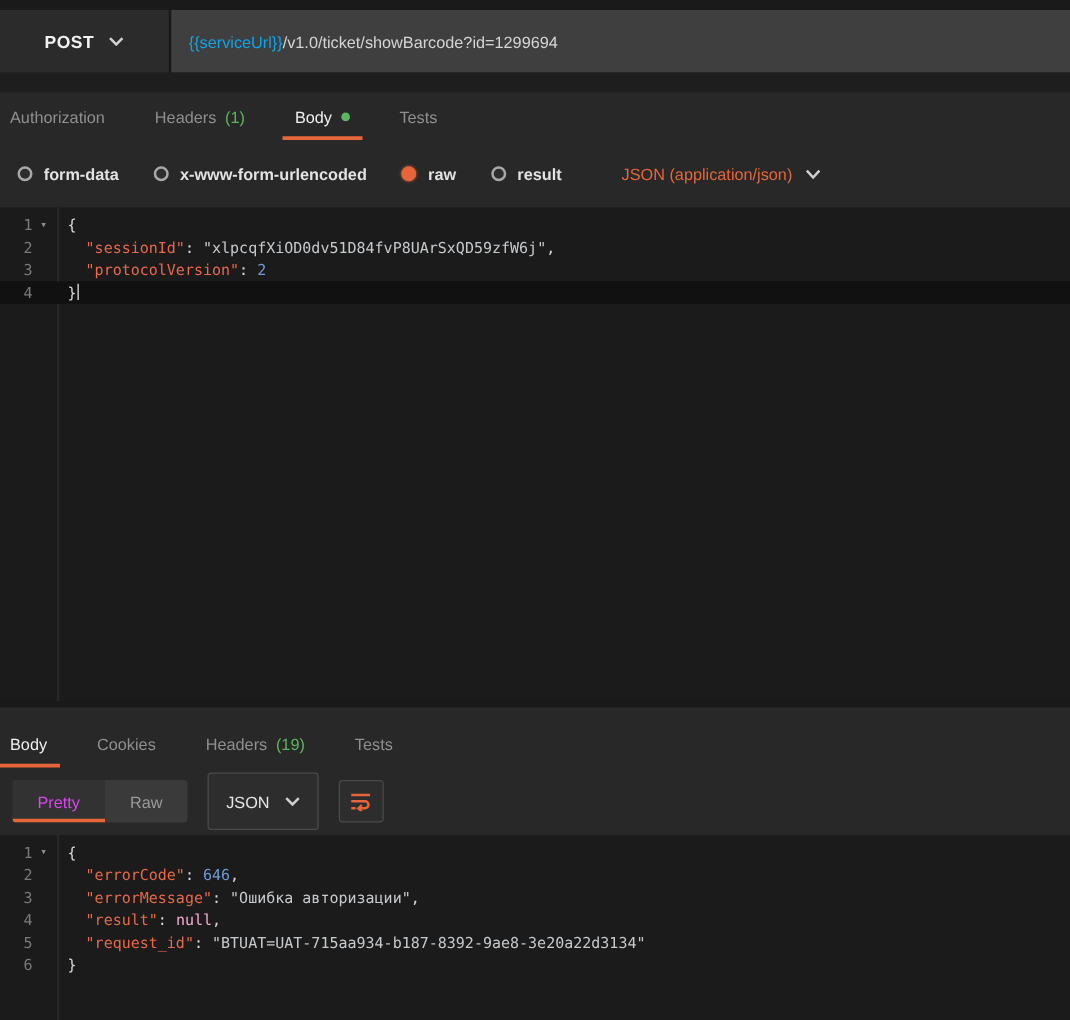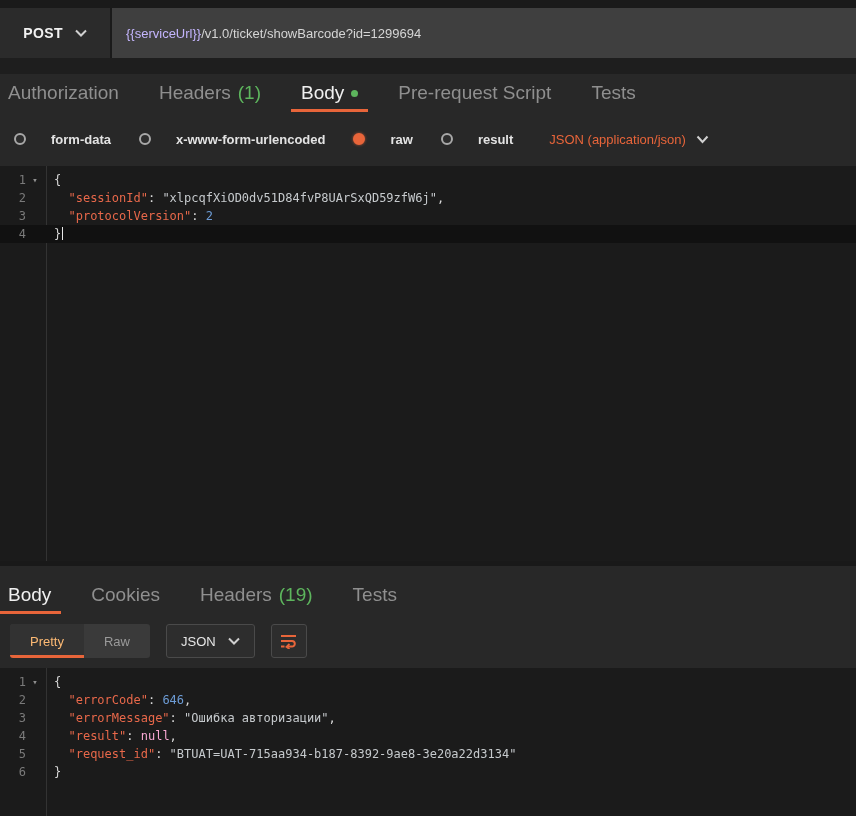--- a/index.html
+++ b/index.html
@@ -8,63 +8,63 @@
     background: #272727;
     font-family: "Liberation Sans", sans-serif;
     color: #d8d8d8;
   }
   .app { display: flex; flex-direction: column; width: 856px; height: 816px; }
 
   
   .top-strip { height: 8px; background: #1a1a1a; flex: 0 0 auto; }
   .urlbar { display: flex; height: 50px; background: #1a1a1a; flex: 0 0 auto; }
   .method-select {
-    width: 112px; background: #2b2b2b; display: flex; align-items: center;
+    width: 137px; background: #2b2b2b; display: flex; align-items: center;
     justify-content: center; gap: 12px; color: #f2f2f2; font-weight: 700;
     font-size: 14px; letter-spacing: .4px; border-right: 2px solid #1a1a1a;
     cursor: pointer;
   }
   .url-field {
     flex: 1; background: #3f3f3f; display: flex; align-items: center;
     padding: 0 14px; font-size: 13px; color: #d5d5d5; cursor: text; overflow: hidden;
     white-space: nowrap;
   }
-  .url-var { color: #c4b5fd; }
+  .url-var { color: #0ea5e9; }
   .header-gap { height: 16px; background: #1e1e1e; flex: 0 0 auto; }
 
   
   .tabs { display: flex; align-items: stretch; height: 38px; background: #282828; flex: 0 0 auto; }
   .tab {
     display: flex; align-items: center; gap: 7px; padding: 0 20px;
-    color: #8f8f8f; font-size: 19px; position: relative; cursor: pointer;
+    color: #8f8f8f; font-size: 13px; position: relative; cursor: pointer;
   }
   .tab:first-child { padding-left: 8px; }
   .tab.active { color: #f0f0f0; }
   .tab.active::after {
     content: ""; position: absolute; left: 10px; right: 10px; bottom: 0;
     height: 3px; background: #e8653a;
   }
   .tab:first-child.active::after { left: 0; }
   .count { color: #5db55d; }
   .green-dot { width: 7px; height: 7px; border-radius: 50%; background: #5db55d; }
 
   
   .body-row {
     display: flex; align-items: center; height: 54px; background: #282828;
     padding: 0 14px; gap: 28px; font-size: 13px; flex: 0 0 auto;
   }
-  .opt { display: flex; align-items: center; gap: 25px; color: #e3e3e3; font-weight: 600; cursor: pointer; }
+  .opt { display: flex; align-items: center; gap: 9px; color: #e3e3e3; font-weight: 600; cursor: pointer; }
   .radio {
     width: 12px; height: 12px; border-radius: 50%;
     background: #2d2d2d; border: 2px solid #a8a8a8; flex: 0 0 auto;
   }
   .radio.selected { border-color: #e8653a; background: #e8653a; box-shadow: 0 0 3px rgba(232,101,58,.7); }
   .content-type {
     display: flex; align-items: center; gap: 10px; color: #e8653a;
-    font-size: 13px; margin-left: 8px; cursor: pointer;
+    font-size: 13px; margin-left: 20px; cursor: pointer;
   }
 
   
   .editor {
     background: #1b1b1b; font-family: "DejaVu Sans Mono", monospace;
     font-size: 12px; line-height: 18px; padding-top: 5px; position: relative;
     cursor: text; overflow: hidden;
   }
   .editor::before {
     content: ""; position: absolute; left: 46px; top: 0; bottom: 0;
@@ -92,27 +92,27 @@
 
   .toolbar {
     display: flex; align-items: center; height: 54px; background: #282828;
     padding: 0 10px; gap: 16px; flex: 0 0 auto;
   }
   .segmented { display: flex; height: 34px; background: #3a3a3a; border-radius: 3px; overflow: hidden; }
   .seg {
     display: flex; align-items: center; padding: 0 20px; color: #9a9a9a;
     font-size: 13px; position: relative; cursor: pointer;
   }
-  .seg.active { color: #fdba74; background: #323232; }
+  .seg.active { color: #d946ef; background: #323232; }
   .seg.active::after {
     content: ""; position: absolute; left: 0; right: 0; bottom: 0;
     height: 3px; background: #e8653a;
   }
   .format-select {
-    display: flex; align-items: center; gap: 12px; height: 34px; padding: 0 14px;
+    display: flex; align-items: center; gap: 12px; height: 46px; padding: 0 14px;
     background: #2d2d2d; border: 1px solid #4a4a4a; border-radius: 3px;
     color: #e6e6e6; font-size: 13px; cursor: pointer;
   }
   .wrap-btn {
     width: 36px; height: 34px; display: flex; align-items: center; justify-content: center;
     background: #2d2d2d; border: 1px solid #4a4a4a; border-radius: 3px; cursor: pointer;
   }
   .chev { flex: 0 0 auto; }
 </style>
 </head>
@@ -141,23 +141,20 @@
     <div class="tab">
       <span>Authorization</span>
     </div>
     <div class="tab">
       <span>Headers</span>
       <span class="count">(1)</span>
     </div>
     <div class="tab active">
       <span>Body</span>
       <span class="green-dot"></span>
-    </div>
-    <div class="tab">
-      <span>Pre-request Script</span>
     </div>
     <div class="tab">
       <span>Tests</span>
     </div>
   </div>
 
   <div class="body-row">
     <div class="opt">
       <span class="radio"></span>
       <span>form-data</span>

